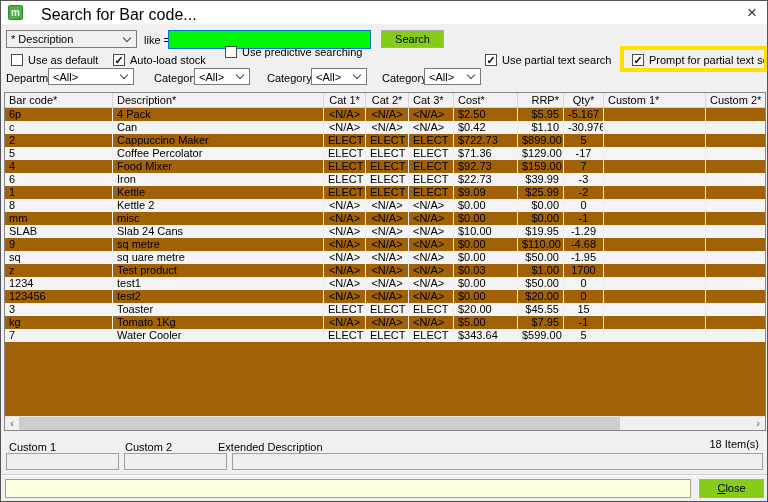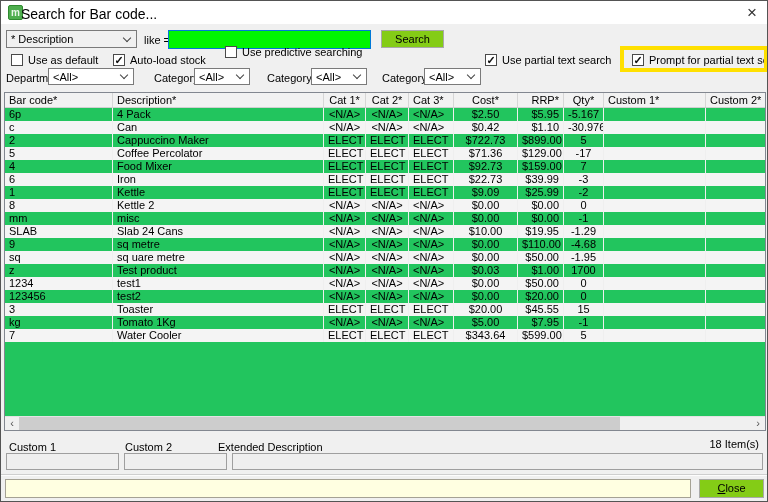--- a/index.html
+++ b/index.html
@@ -10,21 +10,21 @@
     font-family:"Liberation Sans", sans-serif; font-size:11px; color:#000;
     overflow:hidden;
   }
   
   .titlebar { position:absolute; left:0; top:0; right:0; height:23px; background:#fff; }
   .app-icon {
     position:absolute; left:7px; top:4px; width:15px; height:15px;
     background:#4eae4e; border:1px solid #2f8a2f; border-radius:2px;
     color:#eaf7ea; font-size:10px; font-weight:bold; text-align:center; line-height:13px;
   }
-  .title-text { position:absolute; left:20px; top:5px; font-size:14px; white-space:nowrap; }
+  .title-text { position:absolute; left:40px; top:5px; font-size:16px; white-space:nowrap; }
   .close-x { position:absolute; right:10px; top:1px; font-size:17px; color:#333; cursor:pointer; line-height:21px; }
 
   
   .lbl { position:absolute; white-space:nowrap; }
   .combo {
     position:absolute; height:18px; border:1px solid #7a7a7a; background:#fff;
     display:flex; align-items:center; padding:0 4px; cursor:default;
   }
   .combo.gray { background:#f0f0f0; }
   .combo .combo-text { flex:1 1 auto; overflow:hidden; white-space:nowrap; }
@@ -57,36 +57,36 @@
   .cb-box.checked::after { content:"✓"; }
   .cb-label { white-space:nowrap; }
   .annotation-highlight {
     position:absolute; left:619px; top:45px; width:148px; height:26px;
     border:4px solid var(--highlight-box,#ffe000); pointer-events:none;
   }
 
   
   .listview {
     position:absolute; left:3px; top:91px; width:762px; height:339px;
-    background:#22c55e; border:1px solid #828790;
+    background:#a16207; border:1px solid #828790;
   }
   .lv-header { display:flex; height:15px; background:#f2f2f2; border-bottom:1px solid #d0d0d0; }
   .lv-header .cell {
     border-right:1px solid #d6d6d6; padding:1px 4px 0 4px;
     overflow:hidden; white-space:nowrap; cursor:pointer;
   }
   .lv-body .row { display:flex; height:13px; cursor:pointer; }
   .lv-body .row:nth-child(even) { background:#f4f4f4; }
   .lv-body .cell {
     border-right:1px solid #efefef; padding:0 4px; overflow:hidden;
     white-space:nowrap; line-height:13px;
   }
   .c0{width:108px;} .c1{width:211px;} .c2{width:42px;text-align:center;}
   .c3{width:43px;text-align:center;} .c4{width:45px;text-align:left;}
-  .c5{width:64px;text-align:center;} .c6{width:46px;text-align:right;}
+  .c5{width:64px;text-align:left;} .c6{width:46px;text-align:right;}
   .c7{width:40px;text-align:center;} .c8{width:102px;} .c9{width:59px;border-right:none !important;}
 
   
   .hscroll {
     position:absolute; left:0; right:0; bottom:0; height:14px; background:#f0f0f0;
     border-top:1px solid #e3e3e3;
   }
   .hs-arrow { position:absolute; top:0; width:14px; height:13px; text-align:center; line-height:12px; color:#555; font-size:11px; cursor:pointer; }
   .hs-left { left:0; } .hs-right { right:0; }
   .hs-thumb { position:absolute; left:14px; top:0; width:601px; height:13px; background:#cdcdcd; cursor:pointer; }

